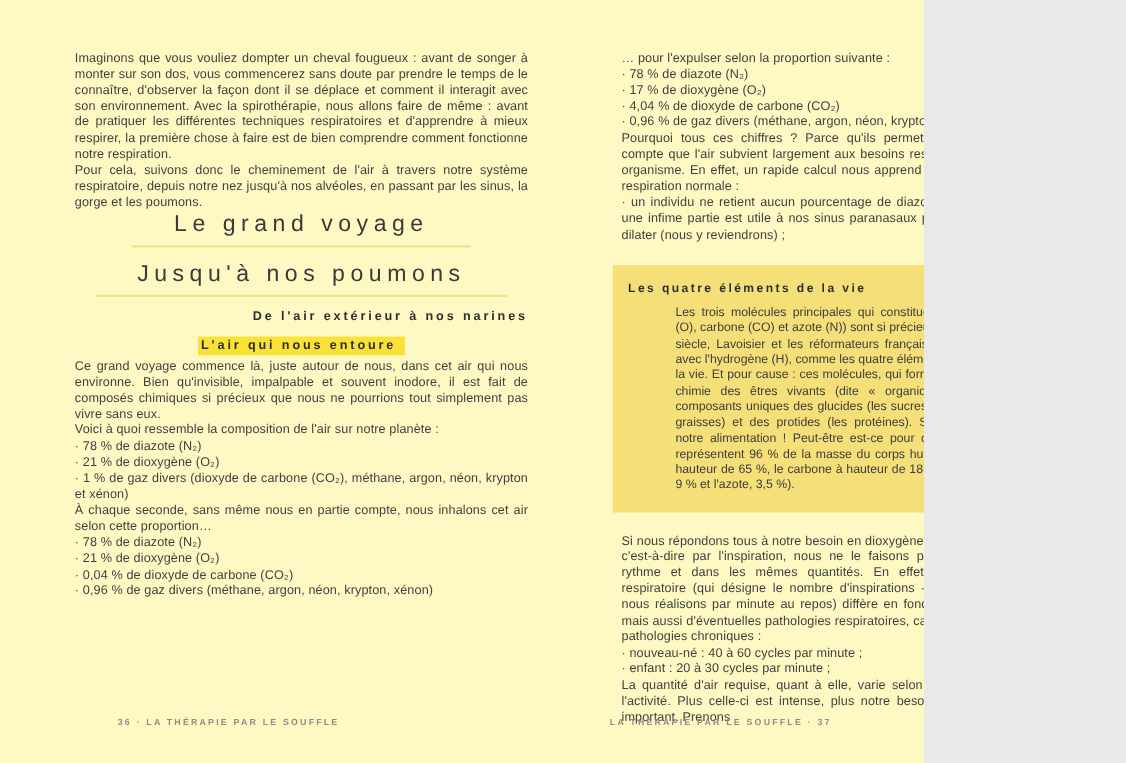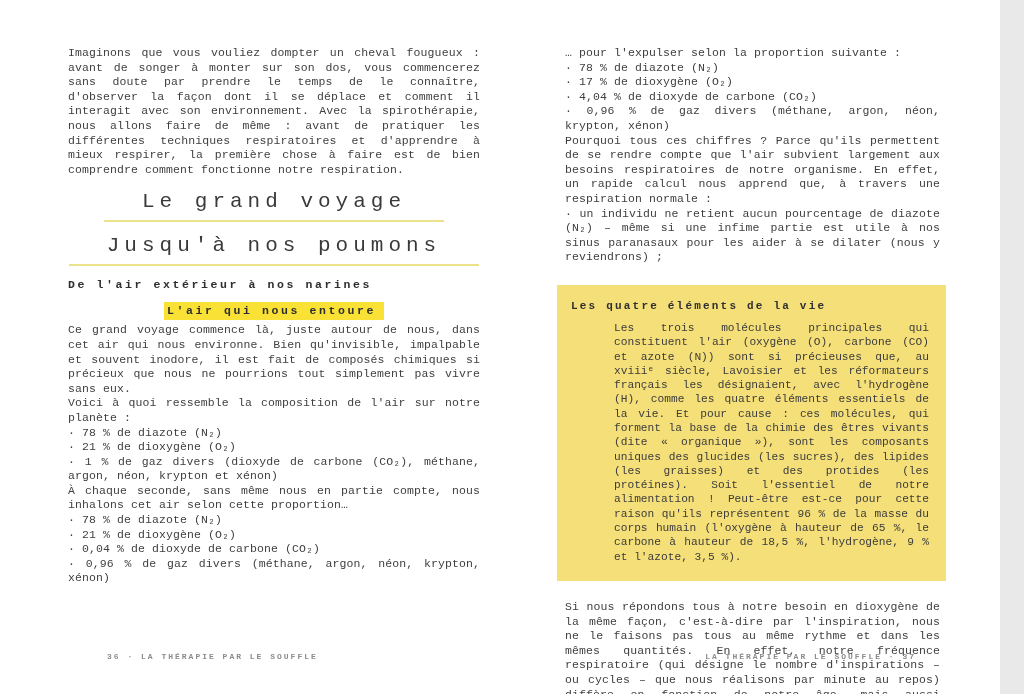--- a/index.html
+++ b/index.html
@@ -1,57 +1,58 @@
 <!DOCTYPE html>
 <html lang="fr"><head>
 <meta charset="utf-8">
 <style>
   html, body { margin: 0; padding: 0; background: #e9e9e9; }
   .spread {
     position: relative;
-    width: 1000px;
+    width: 840px;
     height: 694px;
-    background: #ffffff;
-    font-family: Liberation Mono, monospace;
+    background: #fef9c3;
+    font-family: Liberation Sans, sans-serif;
     color: #3f3f3f;
     overflow: hidden;
   }
   .col { position: absolute; top: 46px; }
   .col-left  { left: 68px;  width: 412px; }
   .col-right { left: 565px; width: 375px; }
 
   p.para, p.list-intro, p.bullet-line {
     margin: 0;
     font-size: 11.5px;
     line-height: 14.6px;
     text-align: justify;
     letter-spacing: 0.1px;
   }
   .gap-block { margin-top: 15px; }
 
   
-  .chapter-title { margin-top: 13px; margin-bottom: 4px; }
+  .chapter-title { margin-bottom: 4px; }
   .title-line { text-align: center; margin: 0 0 12px 0; }
   .title-line span {
     display: inline-block;
     font-size: 21px;
     font-weight: 300;
     letter-spacing: 5px;
     color: #3a3a3a;
     padding: 0 38px 7px 38px;
     border-bottom: 2px solid #ece28b;
     white-space: nowrap;
   }
 
   .section-heading {
     margin: 8px 0 10px 0;
     font-size: 11.5px;
     font-weight: bold;
     letter-spacing: 2.6px;
     color: #2e2e2e;
+    text-align: right;
   }
   .sub-heading-wrap { margin: 0 0 3px 0; text-align: center; }
   .sub-heading {
     display: inline-block;
     font-size: 11.5px;
     font-weight: bold;
     letter-spacing: 2.6px;
     color: #2e2e2e;
     background: #f9e136;
     padding: 2px 8px 3px 3px;
@@ -92,20 +93,21 @@
   .folio-left  { left: 68px; }
   .folio-right { right: 84px; }
 </style>
 </head>
 <body>
 
 <div class="spread">
 
   <div class="col col-left">
     <p class="para">Imaginons que vous vouliez dompter un cheval fougueux : avant de songer à monter sur son dos, vous commencerez sans doute par prendre le temps de le connaître, d'observer la façon dont il se déplace et comment il interagit avec son environnement. Avec la spirothérapie, nous allons faire de même : avant de pratiquer les différentes techniques respiratoires et d'apprendre à mieux respirer, la première chose à faire est de bien comprendre comment fonctionne notre respiration.</p>
+    <p class="para">Pour cela, suivons donc le cheminement de l'air à travers notre système respiratoire, depuis notre nez jusqu'à nos alvéoles, en passant par les sinus, la gorge et les poumons.</p>
 
     <div class="chapter-title">
       <div class="title-line"><span>Le grand voyage</span></div>
       <div class="title-line"><span>Jusqu'à nos poumons</span></div>
     </div>
 
     <h2 class="section-heading">De l'air extérieur à nos narines</h2>
 
     <div class="sub-heading-wrap">
       <span class="sub-heading">L'air qui nous entoure</span>

